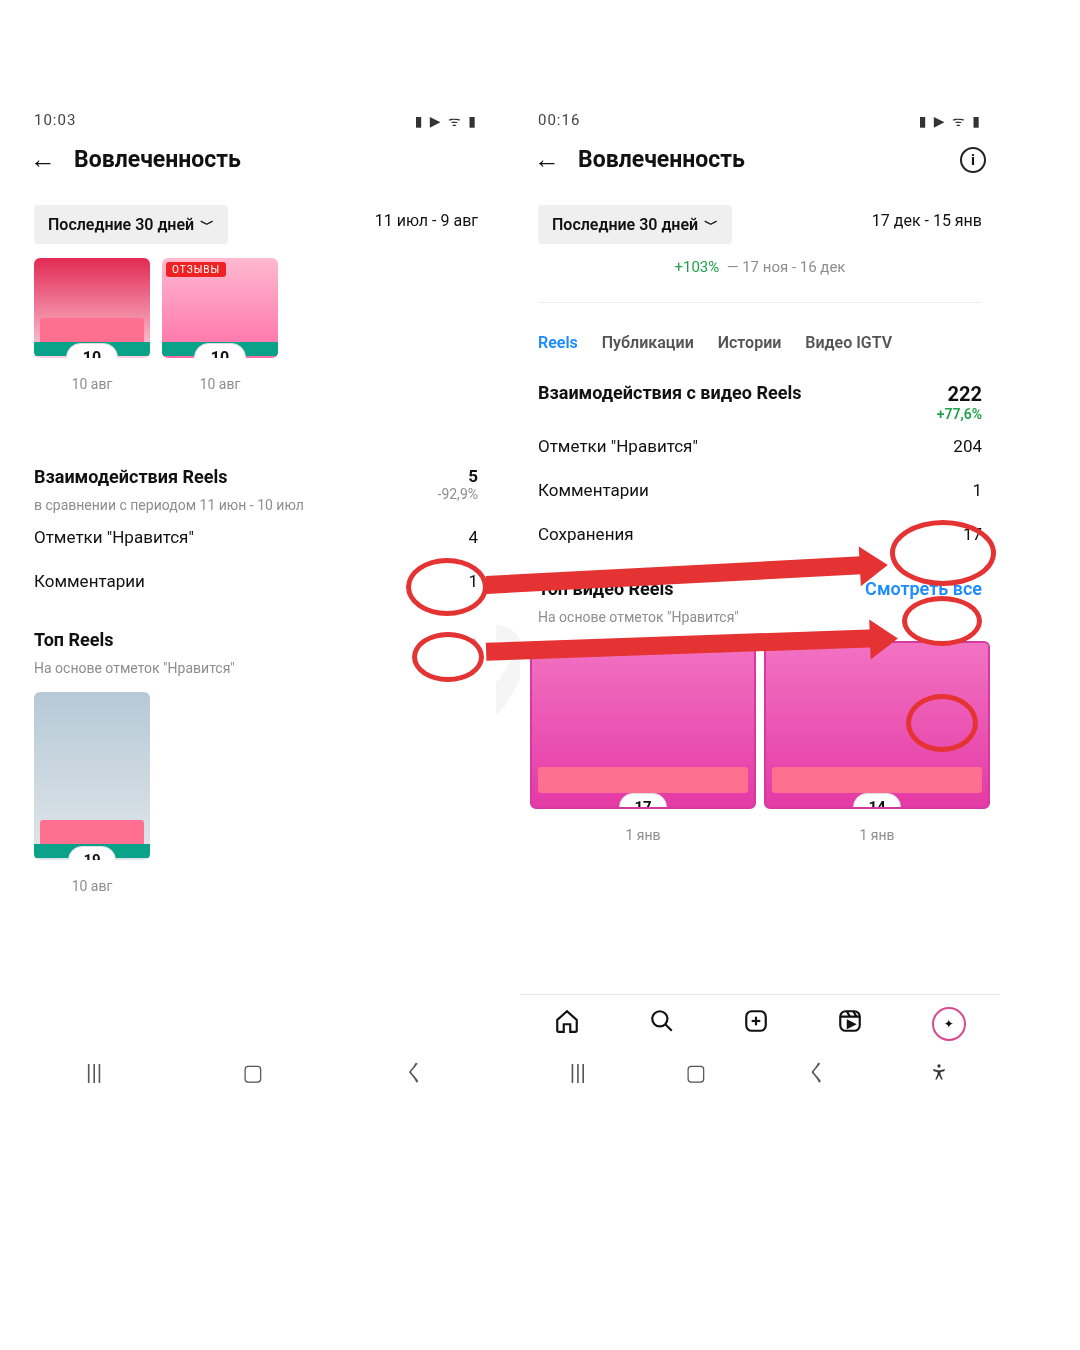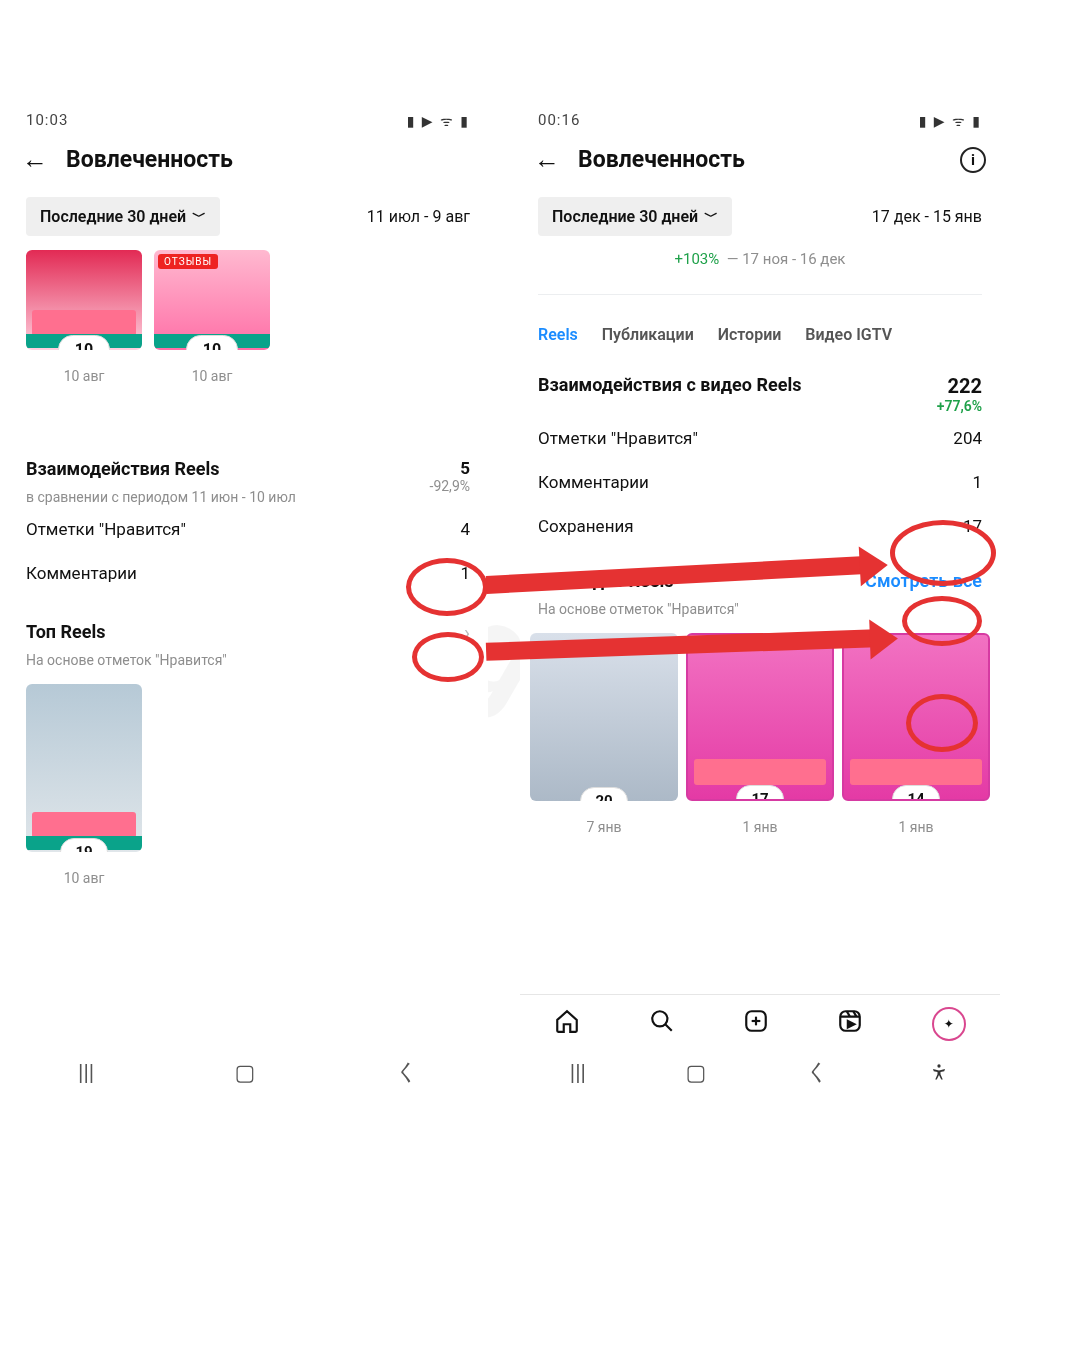--- a/index.html
+++ b/index.html
@@ -1,28 +1,28 @@
 <!DOCTYPE html>
 <html><head>
 <meta charset="utf-8">
 <style>
   * { box-sizing: border-box; margin: 0; padding: 0; }
   html, body { width: 1080px; height: 1350px; font-family: -apple-system, "Segoe UI", Roboto, Helvetica, Arial, sans-serif; background:#fff; color:#111; }
   .stage { position:relative; width:1080px; height:1350px; overflow:hidden; }
   .phone { position:absolute; top:104px; width:480px; height:988px; background:#fff; }
-  .phoneL { left:8px; }
+  .phoneL { left:16px; }
   .phoneR { left:520px; }
   .sbar { display:flex; justify-content:space-between; align-items:center; padding:0 18px; height:32px; font-size:15px; color:#444; letter-spacing:1px; }
   .sbar .icons { display:flex; gap:6px; font-size:14px; letter-spacing:2px; color:#333; }
   .hdr { display:flex; align-items:center; padding:8px 14px; gap:18px; }
   .back { font-size:26px; font-weight:600; }
   .title { font-size:23px; font-weight:700; flex:1; }
   .info { width:26px; height:26px; border:2px solid #222; border-radius:50%; display:flex; align-items:center; justify-content:center; font-size:15px; font-weight:700; }
   .row { display:flex; justify-content:space-between; align-items:center; padding:14px 18px; }
-  .pill { display:inline-flex; align-items:center; gap:6px; background:#efefef; border-radius:4px; padding:10px 14px; font-size:16px; font-weight:600; }
+  .pill { display:inline-flex; align-items:center; gap:6px; background:#efefef; border-radius:4px; padding:10px 14px; font-size:16px; font-weight:600;margin-top:8px; }
   .chev { font-size:14px; }
   .range { font-size:16px; font-weight:400; }
   .thumb-row { display:flex; gap:12px; padding:0 18px 6px; }
   .thumb { width:116px; height:100px; border-radius:6px; position:relative; display:flex; align-items:flex-end; justify-content:center; overflow:hidden; }
   .thumb .badge { position:absolute; bottom:-14px; background:#fff; border:1px solid #ddd; border-radius:18px; padding:4px 16px; font-size:16px; font-weight:700; }
   .thumb-date { font-size:14px; color:#8e8e8e; text-align:center; padding-top:18px; }
   .thumb-col { display:flex; flex-direction:column; align-items:center; }
   .sec { padding:0 18px; }
   .sec h3 { font-size:18px; font-weight:700; }
   .sec .sub { font-size:14px; color:#8e8e8e; margin-top:10px; }
@@ -222,26 +222,20 @@
           <h3>Топ видео Reels</h3>
           <div class="sub">На основе отметок "Нравится"</div>
         </div>
         <span class="see-all">Смотреть все</span>
       </div>
     </div>
 
     <div style="height:14px"></div>
     <div class="reel-row">
       <div class="reel-col">
-        <div class="reel-thumb tc-photo">
-          <span class="badge">20</span>
-        </div>
-        <div class="reel-date">7 янв</div>
-      </div>
-      <div class="reel-col">
         <div class="reel-thumb tc-brand">
           <div class="podium"></div>
           <span class="badge">17</span>
         </div>
         <div class="reel-date">1 янв</div>
       </div>
       <div class="reel-col">
         <div class="reel-thumb tc-brand">
           <div class="podium"></div>
           <span class="badge">14</span>

